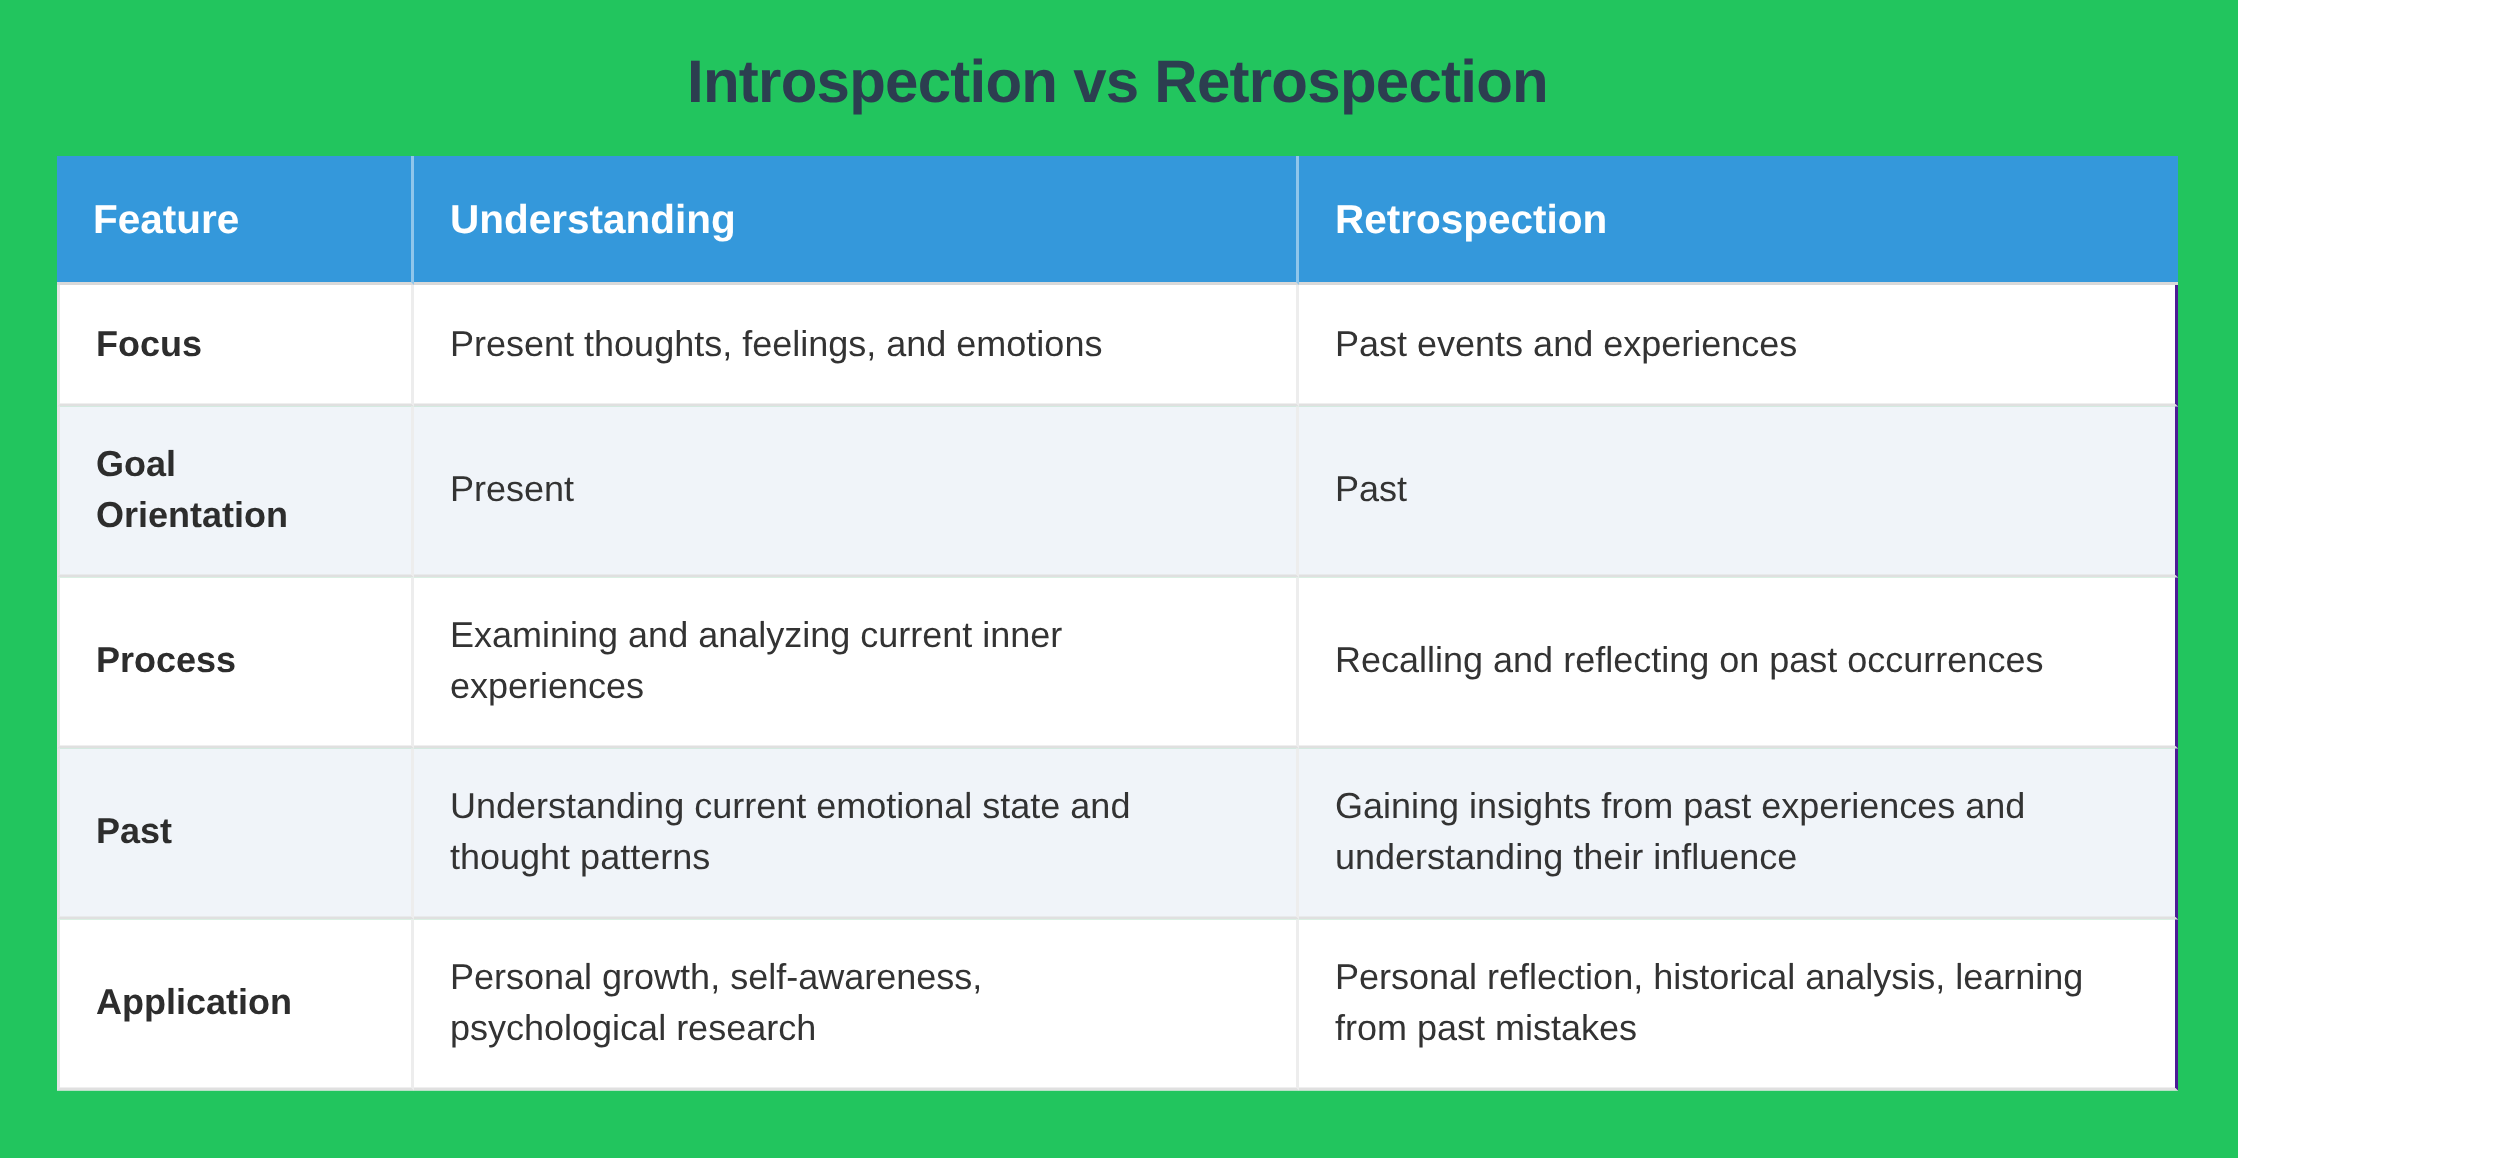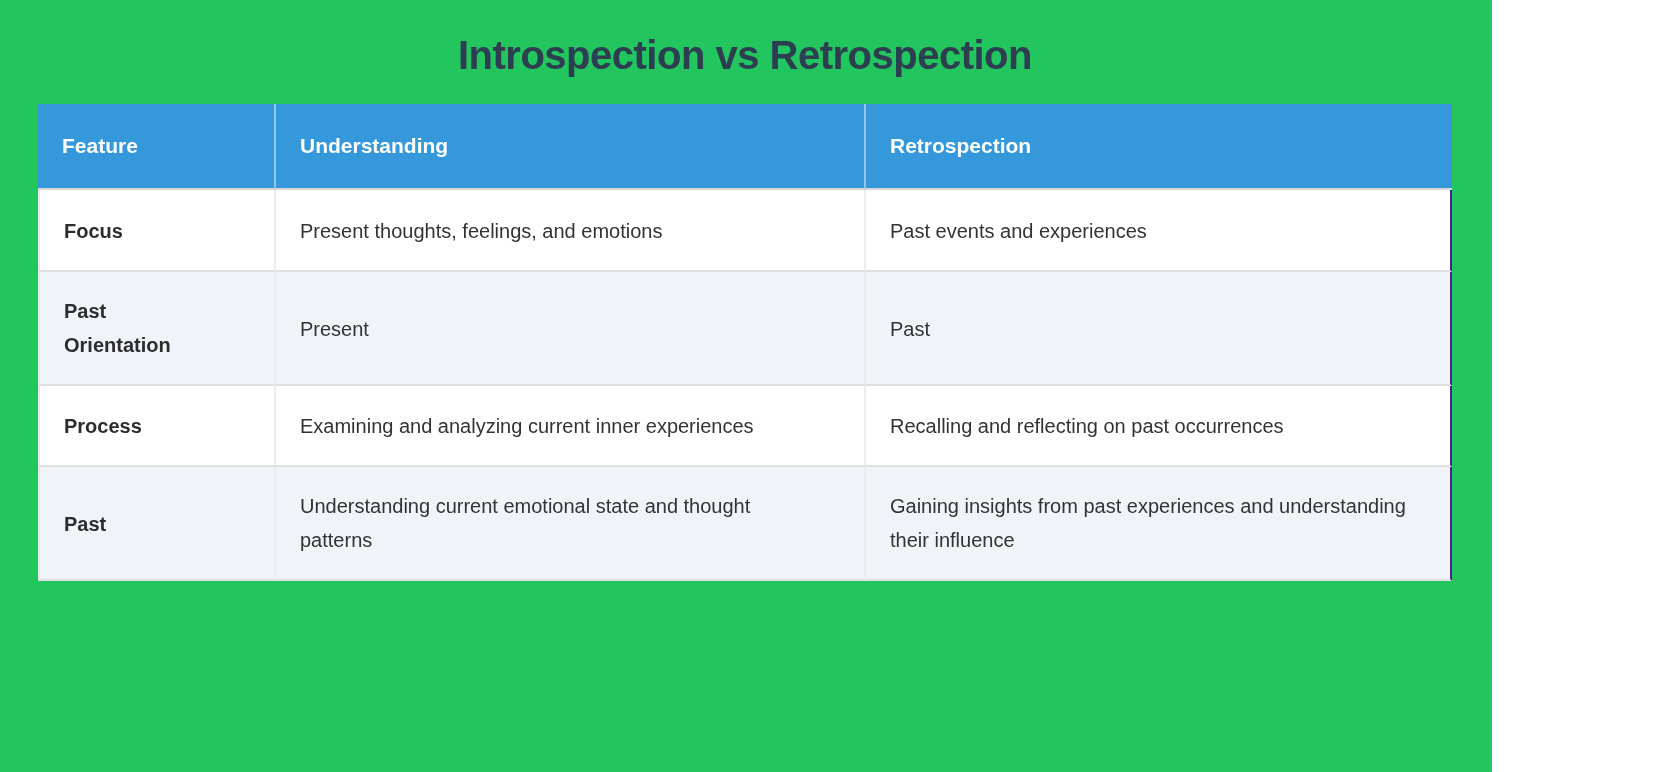--- a/index.html
+++ b/index.html
@@ -32,32 +32,32 @@
     border-spacing: 0;
     table-layout: fixed;
   }
   col.c1 { width: 238px; }
   col.c2 { width: 590px; }
   
 
   th {
     background: #3498db;
     color: #ffffff;
-    font-size: 21px;
+    font-size: 27px;
     line-height: 26px;
     font-weight: bold;
     text-align: left;
     padding: 29px 24px;
     border-right: 2px solid rgba(255, 255, 255, 0.45);
     border-bottom: 2px solid #d9d9d9;
   }
   th:last-child { border-right: none; }
 
   td {
-    font-size: 20px;
+    font-size: 24px;
     line-height: 34px;
     color: #333333;
     text-align: left;
     vertical-align: middle;
     padding: 22px 24px;
     background: #ffffff;
     border-bottom: 2px solid #e0e0e0;
     border-right: 2px solid #ededed;
   }
   td:first-child {
@@ -103,21 +103,21 @@
           <td>
             <span class="cw2">Present thoughts, feelings, and emotions</span>
           </td>
           <td>
             <span class="cw3">Past events and experiences</span>
           </td>
         </tr>
 
         <tr class="alt">
           <td>
-            <span class="cw1">Past Orientation</span>
+            <span class="cw1">Goal Orientation</span>
           </td>
           <td>
             <span class="cw2">Present</span>
           </td>
           <td>
             <span class="cw3">Past</span>
           </td>
         </tr>
 
         <tr>
@@ -137,17 +137,28 @@
             <span class="cw1">Past</span>
           </td>
           <td>
             <span class="cw2">Understanding current emotional state and thought patterns</span>
           </td>
           <td>
             <span class="cw3">Gaining insights from past experiences and understanding their influence</span>
           </td>
         </tr>
 
+        <tr>
+          <td>
+            <span class="cw1">Application</span>
+          </td>
+          <td>
+            <span class="cw2">Personal growth, self-awareness, psychological research</span>
+          </td>
+          <td>
+            <span class="cw3">Personal reflection, historical analysis, learning from past mistakes</span>
+          </td>
+        </tr>
 
       </tbody>
     </table>
   </div>
 </div>
 
 </body></html>

